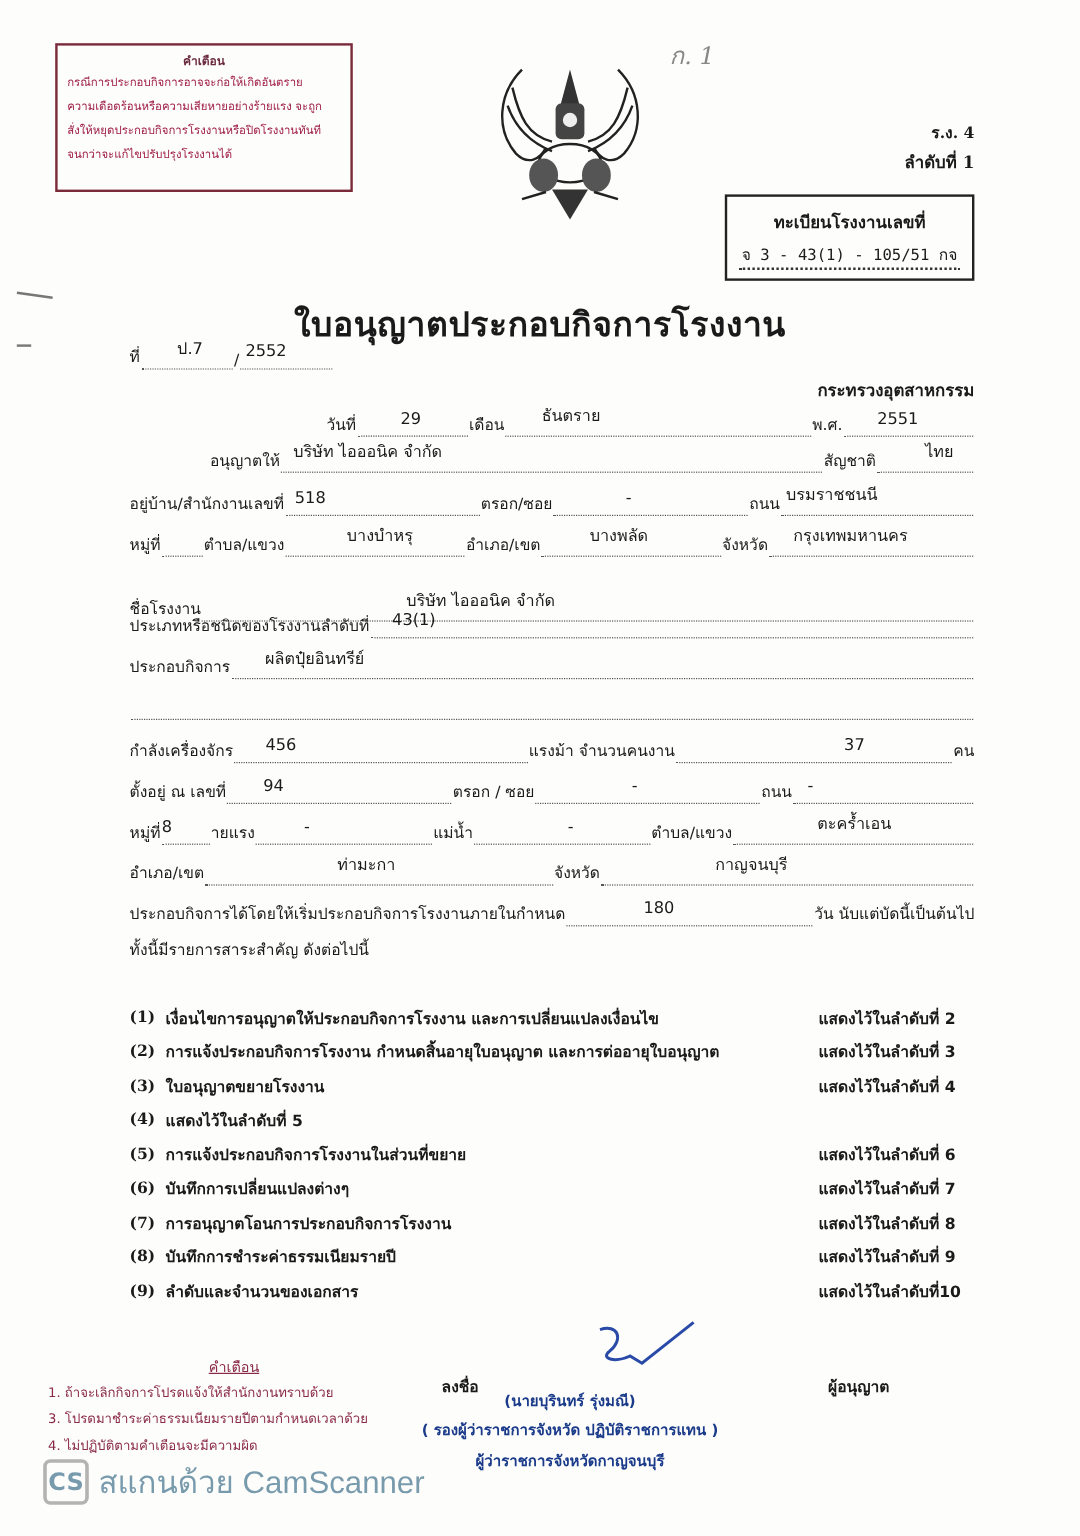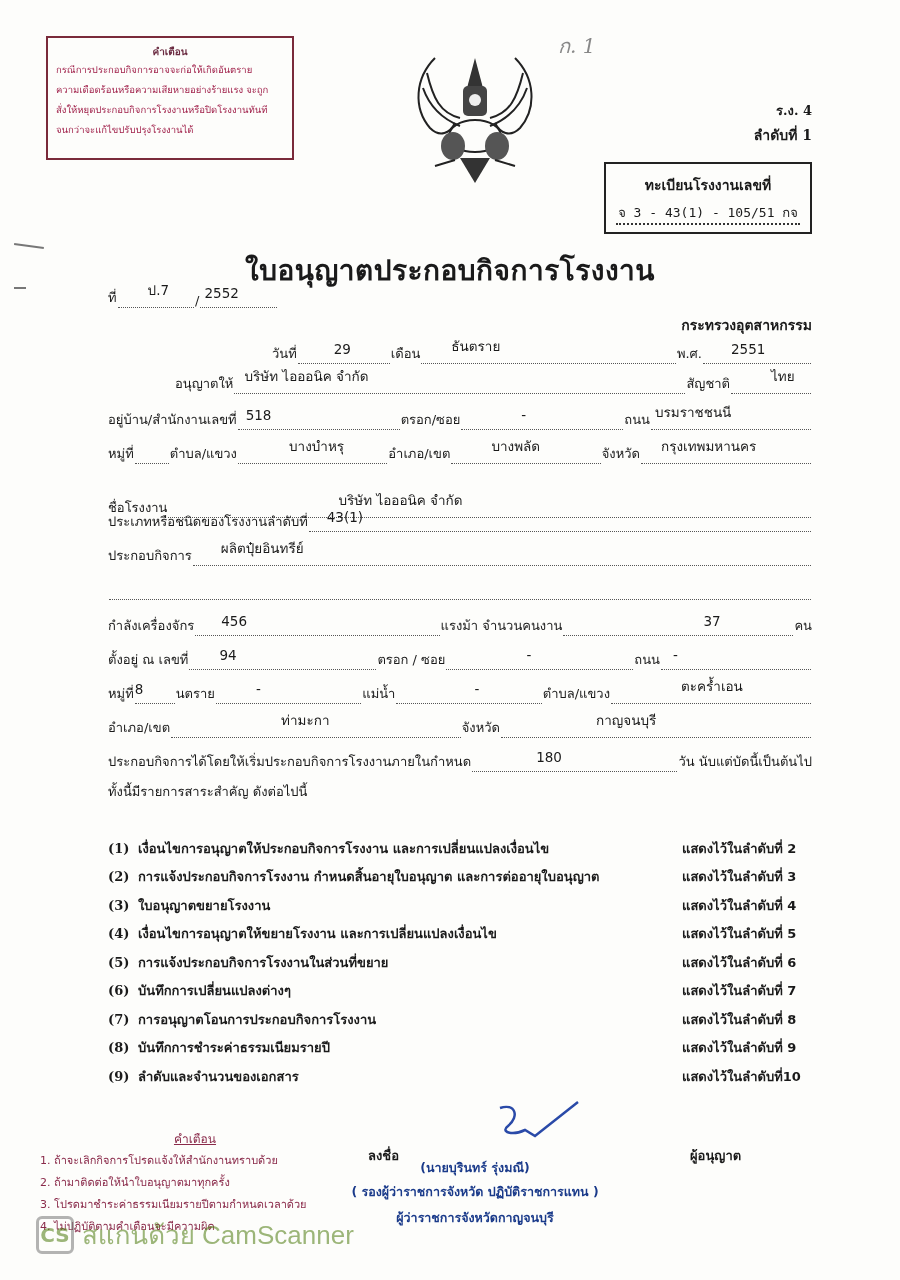--- a/index.html
+++ b/index.html
@@ -26,21 +26,21 @@
   .item { display: flex; font-size: 13px; font-weight: bold; height: 28.5px; align-items: center; }
   .item .num { width: 30px; flex: none; font-family: "DejaVu Serif", serif; }
   .item .txt { flex: 1; }
   .item .ref { flex: none; width: 130px; }
   .notes { left: 40px; top: 1128px; width: 310px; color: #8a2a4a; font-size: 11px; line-height: 22px; }
   .notes .t { text-align: center; text-decoration: underline; font-size: 12px; }
   .sign-label { left: 368px; top: 1145px; font-size: 13px; font-weight: bold; }
   .approver { left: 690px; top: 1145px; font-size: 13px; font-weight: bold; }
   .signature { left: 490px; top: 1098px; width: 95px; height: 45px; }
   .signer { left: 0; width: 900px; text-align: center; color: #1a3a8a; font-weight: bold; font-size: 12.5px; }
-  .cs-wm { left: 36px; top: 1214px; display: flex; align-items: center; gap: 8px; opacity: 0.55; color: #4d7c0f; }
+  .cs-wm { left: 36px; top: 1214px; display: flex; align-items: center; gap: 8px; opacity: 0.55; color: #0c4a6e; }
   .cs-logo { width: 38px; height: 38px; border: 3px solid #777; border-radius: 6px; font-weight: bold; font-size: 20px; display: flex; align-items: center; justify-content: center; }
   .cs-text { font-size: 26px; font-family: "Liberation Sans", sans-serif; }
   .stray { background: #777; height: 1.5px; }
 </style>
 </head>
 <body>
 
 <div class="abs warn-box">
   <div class="title">คำเตือน</div>
   <div class="line">กรณีการประกอบกิจการอาจจะก่อให้เกิดอันตราย</div>
@@ -204,21 +204,21 @@
   <span class="dots" style="flex:0 0 150px;">
       <span class="v" style="left:12px;">-</span>
     </span>
 </div>
 
 <div class="abs row" style="top:680px;">
   <span class="lbl">หมู่ที่</span>
   <span class="dots" style="flex:0 0 40px;">
       <span class="v" style="left:0;">8</span>
     </span>
-  <span class="lbl">นตราย</span>
+  <span class="lbl">ายแรง</span>
   <span class="dots">
       <span class="v" style="left:40px;">-</span>
     </span>
   <span class="lbl">แม่น้ำ</span>
   <span class="dots">
       <span class="v" style="left:78px;">-</span>
     </span>
   <span class="lbl">ตำบล/แขวง</span>
   <span class="dots" style="flex:0 0 200px;">
       <span class="v" style="left:70px;">ตะคร้ำเอน</span>
@@ -259,21 +259,20 @@
       <span class="txt">การแจ้งประกอบกิจการโรงงาน กำหนดสิ้นอายุใบอนุญาต และการต่ออายุใบอนุญาต</span>
       <span class="ref">แสดงไว้ในลำดับที่ 3</span>
     </div>
   <div class="item">
       <span class="num">(3)</span>
       <span class="txt">ใบอนุญาตขยายโรงงาน</span>
       <span class="ref">แสดงไว้ในลำดับที่ 4</span>
     </div>
   <div class="item">
       <span class="num">(4)</span>
-      <span class="txt">เงื่อนไขการอนุญาตให้ขยายโรงงาน และการเปลี่ยนแปลงเงื่อนไข</span>
       <span class="ref">แสดงไว้ในลำดับที่ 5</span>
     </div>
   <div class="item">
       <span class="num">(5)</span>
       <span class="txt">การแจ้งประกอบกิจการโรงงานในส่วนที่ขยาย</span>
       <span class="ref">แสดงไว้ในลำดับที่ 6</span>
     </div>
   <div class="item">
       <span class="num">(6)</span>
       <span class="txt">บันทึกการเปลี่ยนแปลงต่างๆ</span>
@@ -292,21 +291,20 @@
   <div class="item">
       <span class="num">(9)</span>
       <span class="txt">ลำดับและจำนวนของเอกสาร</span>
       <span class="ref">แสดงไว้ในลำดับที่10</span>
     </div>
 </div>
 
 <div class="abs notes">
   <div class="t">คำเตือน</div>
   <div>1. ถ้าจะเลิกกิจการโปรดแจ้งให้สำนักงานทราบด้วย</div>
-  <div>2. ถ้ามาติดต่อให้นำใบอนุญาตมาทุกครั้ง</div>
   <div>3. โปรดมาชำระค่าธรรมเนียมรายปีตามกำหนดเวลาด้วย</div>
   <div>4. ไม่ปฏิบัติตามคำเตือนจะมีความผิด</div>
 </div>
 
 <div class="abs signature">
   <svg width="95" height="45" viewBox="0 0 95 45">
     <path d="M10 10 C25 5, 30 18, 18 28 C10 34, 22 38, 35 32 L45 38 L88 4" fill="none" stroke="#2a4aa8" stroke-width="2.5"></path>
   </svg>
 </div>
 <div class="abs sign-label">ลงชื่อ</div>

